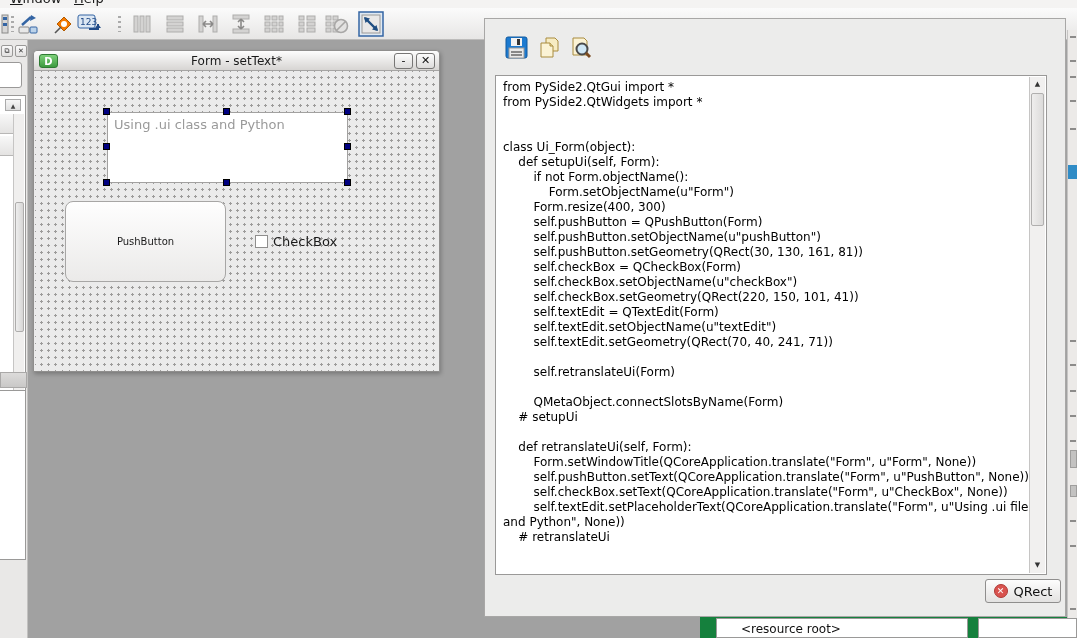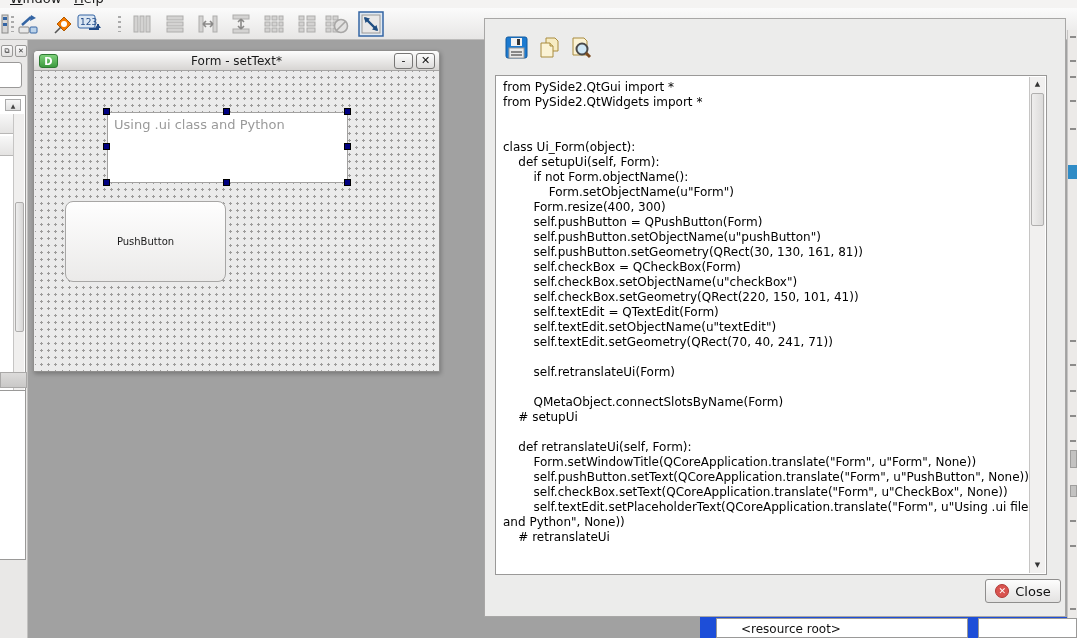--- a/index.html
+++ b/index.html
@@ -78,21 +78,21 @@
   .sbarrow.dn { bottom:0; }
   .sbthumb { position:absolute; left:1px; top:16px; width:13px; height:133px;
     background:linear-gradient(90deg,#efeeed,#dcdbda); border:1px solid #b0afae; border-radius:2px; }
   .closebtn { position:absolute; right:4px; bottom:13px; width:76px; height:24px;
     background:linear-gradient(#fdfdfd,#e3e2e1); border:1px solid #8f8e8d; border-radius:3px;
     display:flex; align-items:center; justify-content:center; gap:6px; font-size:13px; color:#111; }
   .closeicon { width:14px; height:14px; border-radius:50%; background:#d9534f; border:1px solid #b03a36;
     color:#fff; font-size:9px; font-weight:bold; text-align:center; line-height:13px; }
 
   
-  .bdock { left:700px; top:617px; width:377px; height:21px; background:#1d4ed8; z-index:6; }
+  .bdock { left:700px; top:617px; width:377px; height:21px; background:#15803d; z-index:6; }
   .respanel { position:absolute; left:16px; top:1px; width:252px; height:20px; background:#fff; border:1px solid #9a9998;
     font-size:12px; color:#111; padding:3px 0 0 24px; }
   .rpanel2 { position:absolute; left:278px; top:1px; width:99px; height:20px; background:#fff; border:1px solid #9a9998; }
 
   
   .sliver { left:1067px; top:30px; width:10px; height:588px; background:#eceae8; border-left:1px solid #c5c4c3; z-index:6; }
   .dash { position:absolute; left:2px; width:6px; height:2px; background:#8c8b8a; }
   .bluebar { position:absolute; left:0; top:135px; width:10px; height:14px; background:#308cc6; }
   .gthumb { position:absolute; left:2px; width:7px; background:#c3c2c1; border:1px solid #9f9e9d; }
 
@@ -256,20 +256,24 @@
 
       <div class="handle" style="left:68px;top:37px;"></div>
       <div class="handle" style="left:188px;top:37px;"></div>
       <div class="handle" style="left:309px;top:37px;"></div>
       <div class="handle" style="left:68px;top:72px;"></div>
       <div class="handle" style="left:309px;top:72px;"></div>
       <div class="handle" style="left:68px;top:108px;"></div>
       <div class="handle" style="left:188px;top:108px;"></div>
       <div class="handle" style="left:309px;top:108px;"></div>
       <div class="w-push">PushButton</div>
+      <div class="w-check">
+        <div class="checkind"></div>
+        <span>CheckBox</span>
+      </div>
     </div>
   </div>
 </div>
 
 <div class="abs dialog">
   <div class="dlg-tbtn" style="left:20px;">
     <svg width="23" height="23">
         <rect x="1" y="1" width="21" height="21" rx="2" fill="#1c7ad0" stroke="#125a9e"></rect>
         <rect x="6" y="2" width="11" height="8" fill="#f2f2f2"></rect>
         <rect x="12" y="3" width="3" height="6" fill="#333"></rect>
@@ -325,21 +329,21 @@
 and Python", None))
     # retranslateUi</pre>
     <div class="vscroll">
       <div class="sbarrow up">▲</div>
       <div class="sbthumb"></div>
       <div class="sbarrow dn">▼</div>
     </div>
   </div>
   <div class="closebtn">
     <div class="closeicon">✕</div>
-    <span>Close</span>
+    <span>QRect</span>
   </div>
 </div>
 
 <div class="abs bdock">
   <div class="respanel">
     <span>&lt;resource root&gt;</span>
   </div>
   <div class="rpanel2"></div>
 </div>
 

